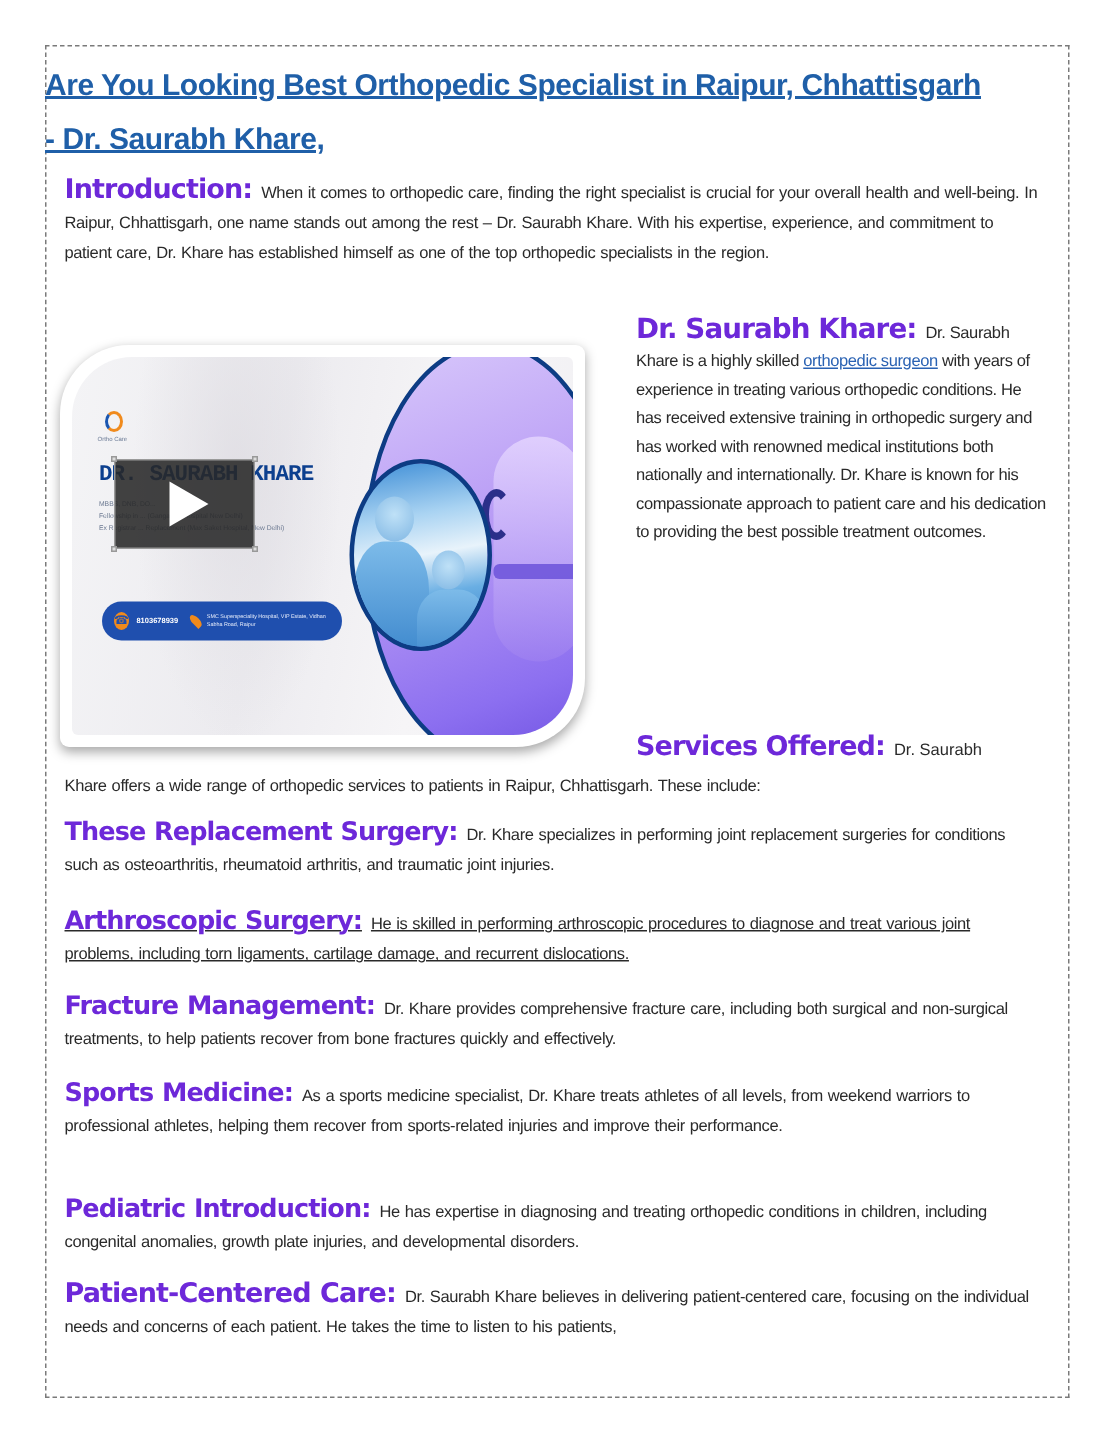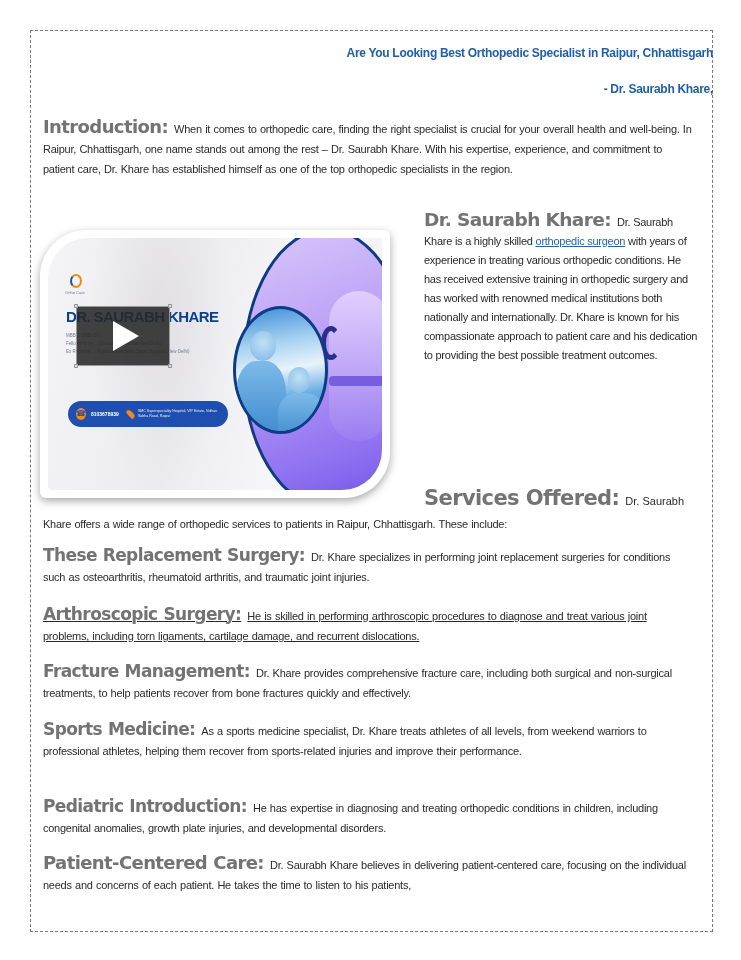--- a/index.html
+++ b/index.html
@@ -5,36 +5,36 @@
     * { box-sizing: border-box; margin: 0; padding: 0; }
     html, body { width: 741px; height: 960px; background: #ffffff; overflow: hidden; }
     body { position: relative; font-family: "Liberation Sans", sans-serif; color: #222; }
 
     .page-frame {
       position: absolute; left: 30px; top: 30px; width: 683px; height: 902px;
       border: 1px dashed #7a7a7a;
     }
 
     .title-line {
-      position: absolute; left: 30px; width: 683px; text-align: right;
+      position: absolute; left: 30px; width: 683px; text-align: left;
       font-family: "Liberation Sans", sans-serif; font-weight: bold;
-      color: #1f5fa8; font-size: 12px;
+      color: #1f5fa8; text-decoration: underline; font-size: 20px;
       letter-spacing: -0.3px;
     }
     .title-1 { top: 46px; }
     .title-2 { top: 82px; }
 
     .para {
       position: absolute; left: 43px; width: 650px;
       font-family: "Liberation Sans", sans-serif; font-size: 11px;
       line-height: 20px; color: #2a2a2a; letter-spacing: -0.25px;
       word-spacing: 0.5px;
     }
     .heading-inline {
-      font-family: "DejaVu Sans", sans-serif; font-weight: bold; color: #737373;
+      font-family: "DejaVu Sans", sans-serif; font-weight: bold; color: #6d28d9;
       letter-spacing: -0.6px; margin-right: 6px;
     }
     .h-big { font-size: 18px; }
     .h-med { font-size: 17px; }
 
     
     .intro { top: 117px; }
 
     
     .video-frame {
@@ -90,21 +90,21 @@
       position: absolute; left: 22px; top: 36px; width: 12px; height: 14px;
       border-radius: 50%; border: 2px solid #f08a1c;
       border-left-color: #1a56b0;
     }
     .logo-text {
       position: absolute; left: 17px; top: 52px; font-size: 4px; color: #6a7a95;
       font-family: "Liberation Sans", sans-serif;
     }
     .img-name {
       position: absolute; left: 18px; top: 70px;
-      font-family: Liberation Sans, sans-serif; font-weight: bold; font-size: 15px;
+      font-family: Liberation Mono, monospace; font-weight: bold; font-size: 15px;
       color: #0c3f8e; letter-spacing: -0.6px;
     }
     .img-cred {
       position: absolute; left: 18px; font-size: 4.5px; color: #6d7a92;
       font-family: "Liberation Sans", sans-serif; white-space: nowrap;
     }
     .contact-pill {
       position: absolute; left: 20px; top: 163px; width: 160px; height: 26px;
       background: #1f4fae; border-radius: 13px;
       display: flex; align-items: center; padding: 0 8px; gap: 5px;
@@ -141,21 +141,21 @@
       font-family: "Liberation Sans", sans-serif; font-size: 11px; line-height: 19px;
       color: #2a2a2a; letter-spacing: -0.25px;
     }
     .bio .heading-inline { font-size: 18.5px; }
     .bio-link { color: #2a62b3; text-decoration: underline; text-align: right; }
 
     .services-heading {
       position: absolute; left: 424px; top: 486px; width: 290px;
       font-family: "Liberation Sans", sans-serif; font-size: 11px; line-height: 24px; color: #2a2a2a;
     }
-    .services-heading .heading-inline { font-size: 21px; }
+    .services-heading .heading-inline { font-size: 18px; }
     .services-cont { top: 514px; }
 
     .svc-1 { top: 545px; }
     .svc-2 { top: 604px; text-decoration: underline; }
     .svc-3 { top: 661px; }
     .svc-4 { top: 719px; }
     .svc-5 { top: 796px; }
     .svc-6 { top: 853px; }
   </style>
 </head>

